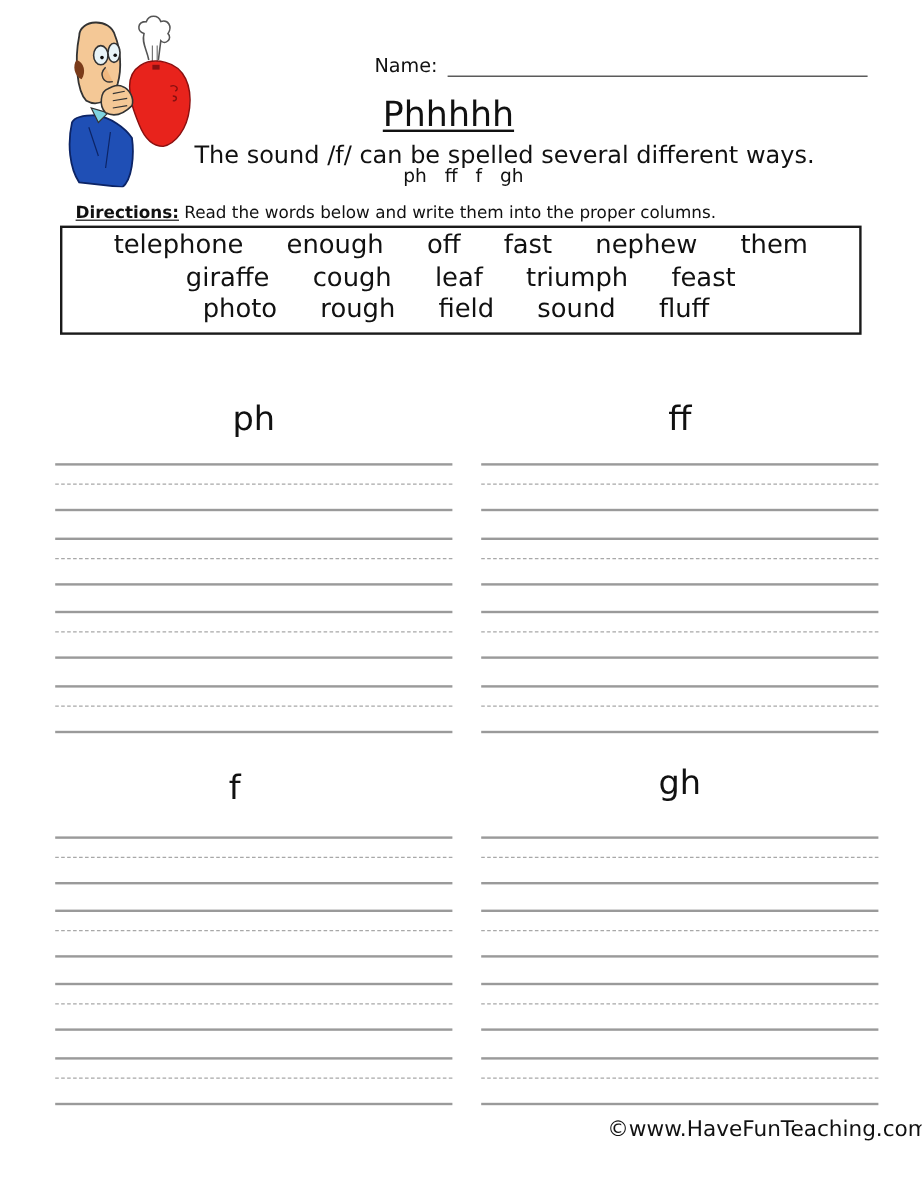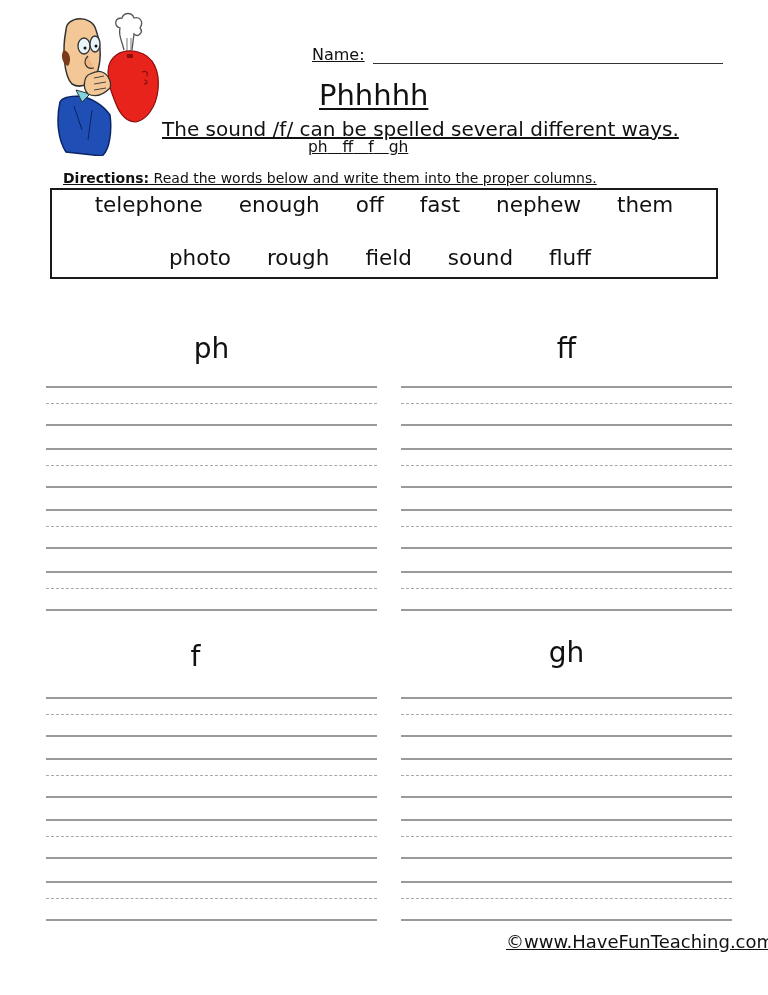--- a/index.html
+++ b/index.html
@@ -8,21 +8,21 @@
       background: #ffffff;
     }
     body {
       width: 768px;
       height: 995px;
       position: relative;
       overflow: hidden;
       font-family: "DejaVu Sans", "Liberation Sans", sans-serif;
       color: #111;
     }
-    .abs { position: absolute; text-decoration: underline; }
+    .abs { position: absolute; }
 
     
     #clipart { left: 52px; top: 10px; width: 110px; height: 146px; }
 
     
     #name-row {
       left: 312px; top: 45px;
       font-size: 16px;
       display: flex; align-items: flex-end;
       white-space: nowrap;
@@ -51,21 +51,21 @@
       text-underline-offset: 3px;
       color: #111;
     }
 
     #subtitle {
       left: 162px; top: 117px;
       font-size: 20px;
       white-space: nowrap;
     }
     #spellings {
-      left: 308px; top: 138px;
+      left: 336px; top: 138px;
       font-size: 15.5px;
       white-space: nowrap;
       word-spacing: 10px;
     }
     #directions {
       left: 63px; top: 170px;
       font-size: 14px;
       white-space: nowrap;
     }
     #directions .dlabel {
@@ -183,20 +183,27 @@
 
 <div id="word-bank" class="abs">
   <div id="row-1" class="word-row">
     <span>telephone</span>
     <span>enough</span>
     <span>off</span>
     <span>fast</span>
     <span>nephew</span>
     <span>them</span>
   </div>
+  <div id="row-2" class="word-row">
+    <span>giraffe</span>
+    <span>cough</span>
+    <span>leaf</span>
+    <span>triumph</span>
+    <span>feast</span>
+  </div>
   <div id="row-3" class="word-row">
     <span>photo</span>
     <span>rough</span>
     <span>field</span>
     <span>sound</span>
     <span>fluff</span>
   </div>
 </div>
 
 <div id="col-ph" class="column">

